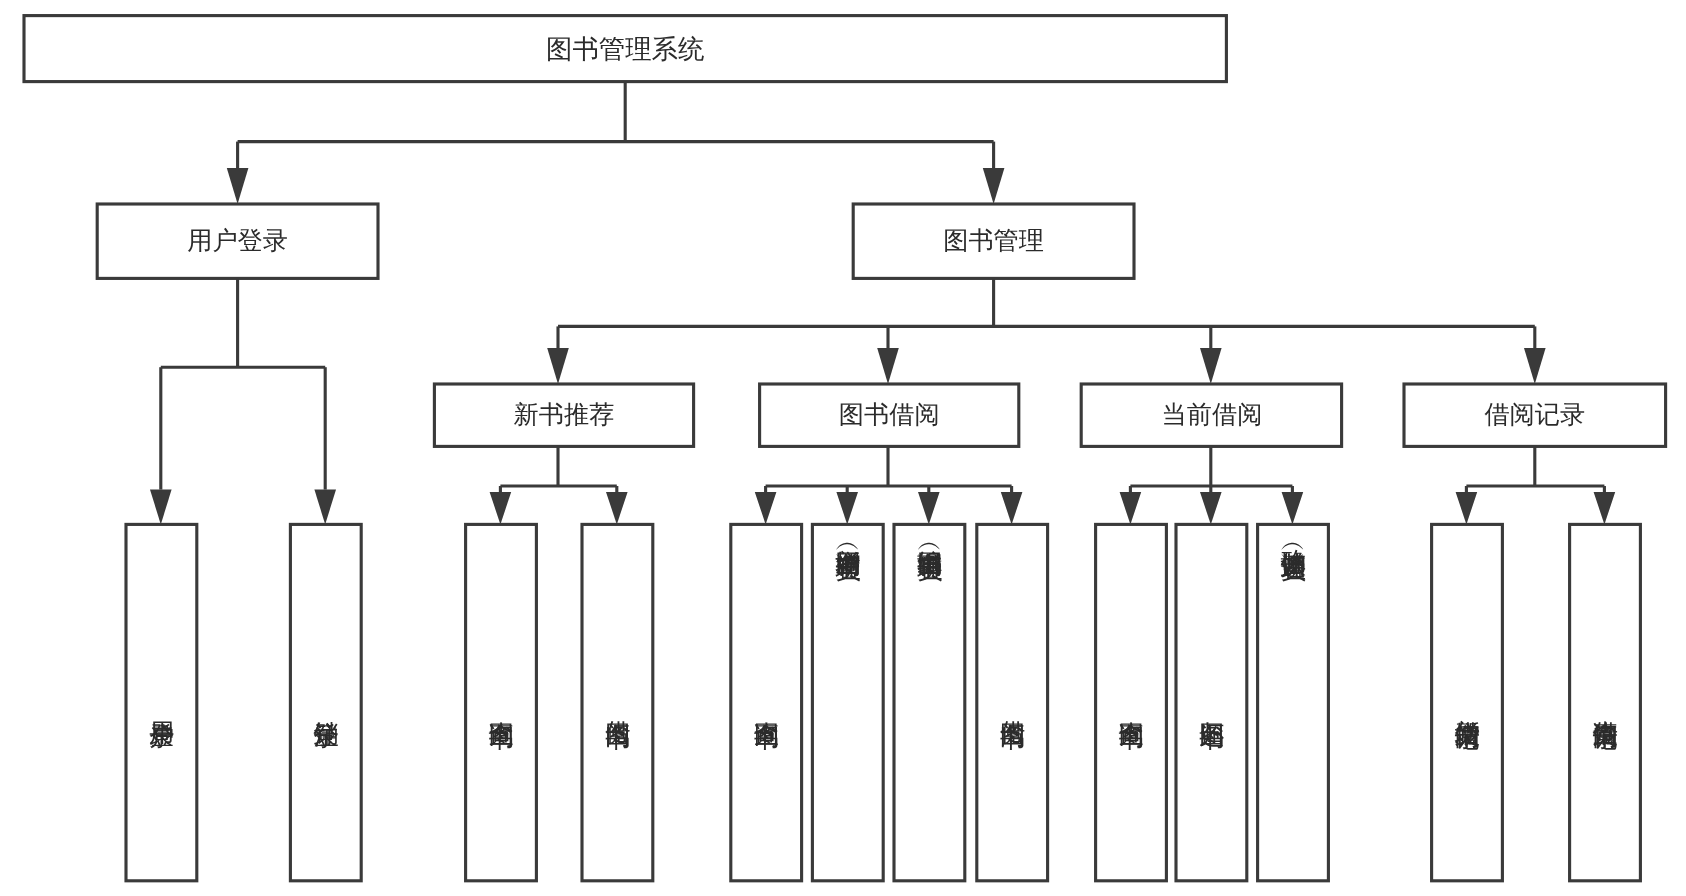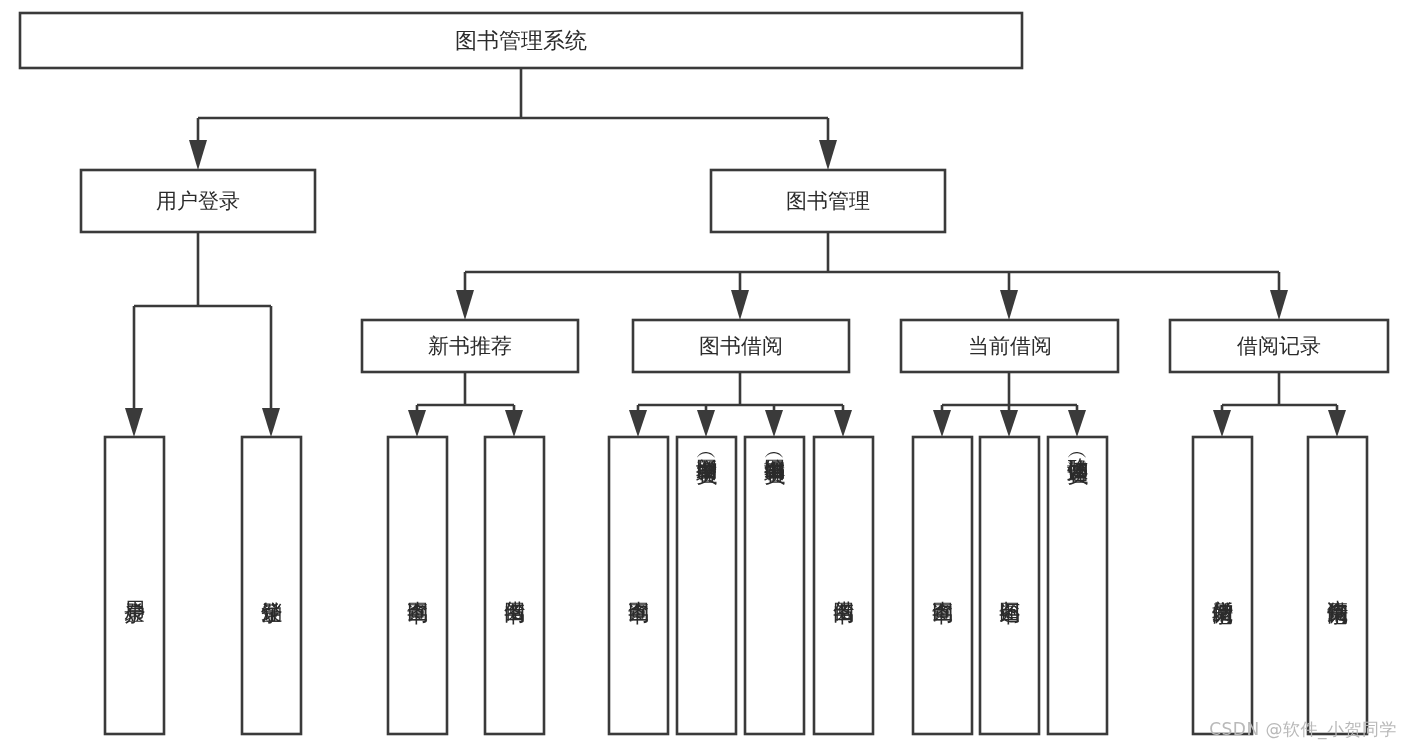--- a/index.html
+++ b/index.html
@@ -262,15 +262,14 @@
     <span class="vertical-label">确认归还（管理员）</span>
   </div>
 
   <div class="vertical-label-wrap" style="left:1193px; top:437px; width:59px; height:297px;">
     <span class="vertical-label">新增借阅记录</span>
   </div>
   <div class="vertical-label-wrap" style="left:1308px; top:437px; width:59px; height:297px;">
     <span class="vertical-label">查询借阅记录</span>
   </div>
 
-  <div class="watermark">CSDN @软件_小贺同学</div>
 
 </div>
 
 </body></html>

